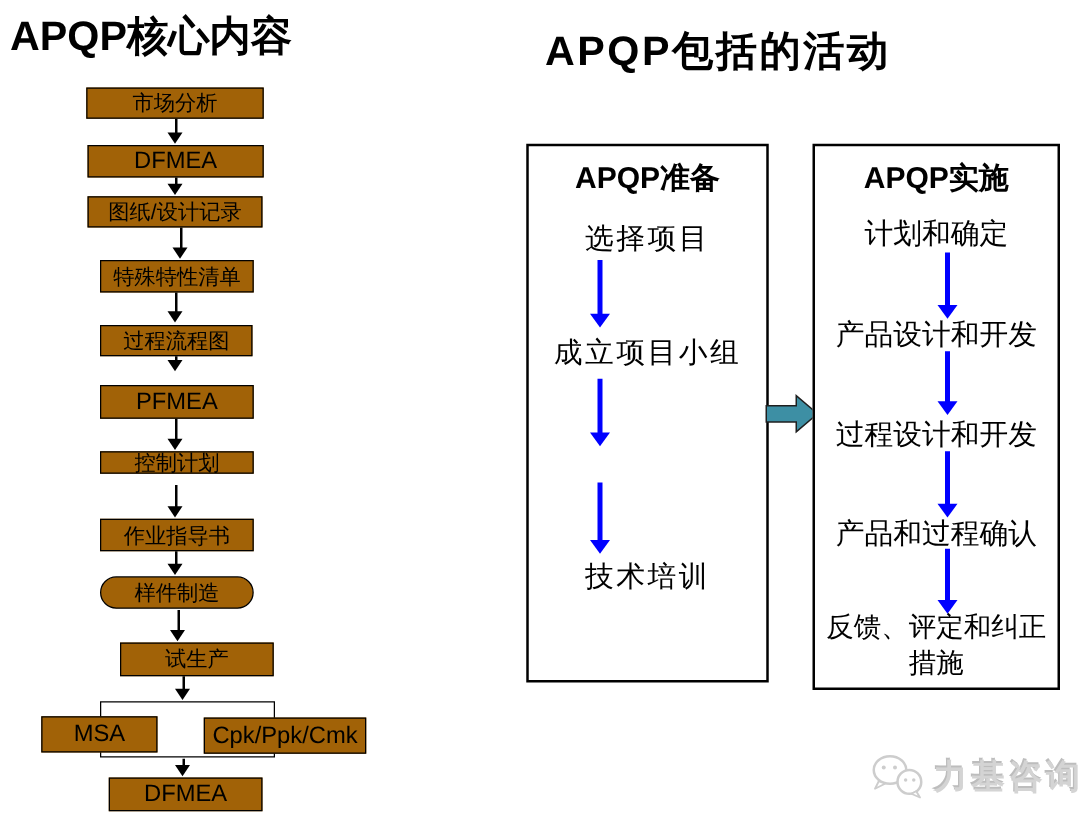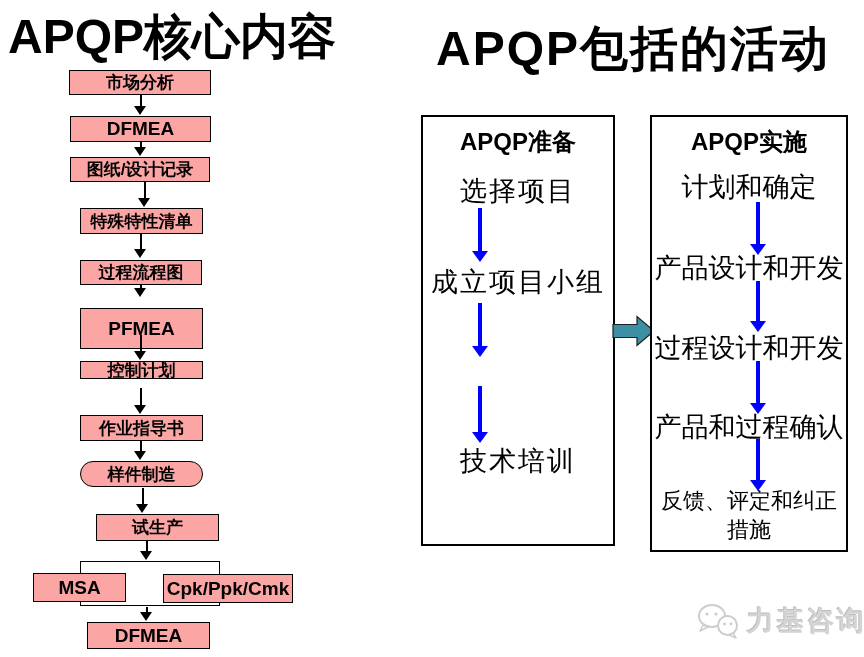--- a/index.html
+++ b/index.html
@@ -2,31 +2,31 @@
 <html><head>
 <meta charset="utf-8">
 <style>
   html,body{margin:0;padding:0;background:#ffffff;}
   .stage{
     position:relative;width:864px;height:657px;background:#ffffff;overflow:hidden;
     font-family:"Liberation Sans","DejaVu Sans",sans-serif;
   }
   .title{
     position:absolute;margin:0;color:#000;font-weight:bold;
-    font-size:48px;line-height:1.05;white-space:nowrap;
+    font-size:33px;line-height:1.05;white-space:nowrap;
     font-family:"Liberation Sans","DejaVu Sans",sans-serif;
   }
   .title-left{left:8px;top:12px;}
   .title-right{left:436px;top:24px;letter-spacing:2px;}
 
   
   .fb{
-    position:absolute;box-sizing:border-box;border:1.5px solid #000;background:#fca5a5;
+    position:absolute;box-sizing:border-box;border:1.5px solid #000;background:#a16207;
     display:flex;align-items:center;justify-content:center;
-    font-weight:bold;color:#000;font-size:17px;white-space:nowrap;text-align:right;
+    font-weight:normal;color:#000;font-size:17px;white-space:nowrap;text-align:right;
   }
   .fb.latin{font-size:19px;letter-spacing:0;}
   .connector{
     position:absolute;box-sizing:border-box;border:1.5px solid #000;background:#fff;
   }
 
   
   .barr{position:absolute;width:13px;}
   .barr::before{
     content:"";position:absolute;left:50%;margin-left:-1px;top:0;bottom:7px;width:2px;background:#000;
@@ -40,21 +40,21 @@
   .panel{position:absolute;box-sizing:border-box;border:2px solid #000;background:#fff;}
   .panel-prep{left:421px;top:115px;width:194px;height:431px;}
   .panel-impl{left:650px;top:115px;width:198px;height:437px;}
   .panel-title{
     position:absolute;top:9px;left:0;right:0;text-align:center;
     font-weight:bold;font-size:24px;color:#000;white-space:nowrap;
   }
   .pitem{
     position:absolute;left:50%;transform:translate(-50%,-50%);
     font-family:"Liberation Serif","DejaVu Serif",serif;
-    font-size:27px;color:#000;white-space:nowrap;text-align:center;
+    font-size:23px;color:#000;white-space:nowrap;text-align:center;
   }
   .pitem.spaced{letter-spacing:2px;}
   .pitem.wrap{white-space:normal;width:180px;line-height:1.3;font-size:22px;}
 
   
   .blarr{position:absolute;width:16px;}
   .blarr::before{
     content:"";position:absolute;left:50%;margin-left:-2px;top:0;bottom:10px;width:4px;background:#0000ff;
   }
   .blarr::after{
@@ -80,21 +80,21 @@
 <div class="stage">
 
   <h1 class="title title-left">APQP核心内容</h1>
   <h1 class="title title-right">APQP包括的活动</h1>
 
   <div class="fb" style="left:69px;top:70px;width:142px;height:25px;">市场分析</div>
   <div class="fb latin" style="left:70px;top:116px;width:141px;height:26px;">DFMEA</div>
   <div class="fb" style="left:70px;top:157px;width:140px;height:25px;">图纸/设计记录</div>
   <div class="fb" style="left:80px;top:208px;width:123px;height:26px;">特殊特性清单</div>
   <div class="fb" style="left:80px;top:260px;width:122px;height:25px;">过程流程图</div>
-  <div class="fb latin" style="left:80px;top:308px;width:123px;height:41px;">PFMEA</div>
+  <div class="fb latin" style="left:80px;top:308px;width:123px;height:27px;">PFMEA</div>
   <div class="fb" style="left:80px;top:361px;width:123px;height:18px;">控制计划</div>
   <div class="fb" style="left:80px;top:415px;width:123px;height:26px;">作业指导书</div>
   <div class="fb" style="left:80px;top:461px;width:123px;height:26px;border-radius:13px;">样件制造</div>
   <div class="fb" style="left:80px;top:514px;width:123px;height:27px;margin-left:16px;">试生产</div>
 
   <div class="connector" style="left:80px;top:561px;width:140px;height:45px;"></div>
   <div class="fb latin" style="left:33px;top:573px;width:93px;height:29px;">MSA</div>
   <div class="fb latin" style="left:163px;top:574px;width:130px;height:29px;">Cpk/Ppk/Cmk</div>
   <div class="fb latin" style="left:87px;top:622px;width:123px;height:27px;">DFMEA</div>
 

